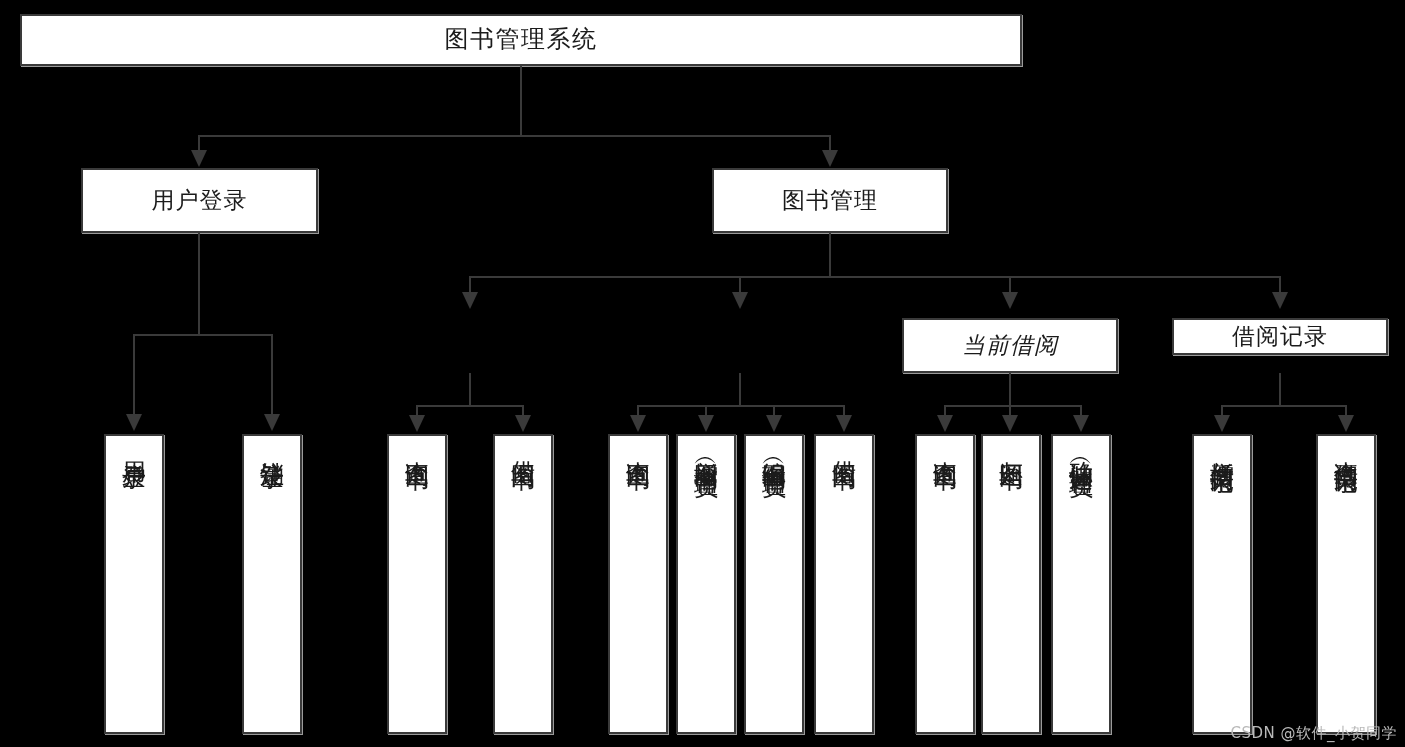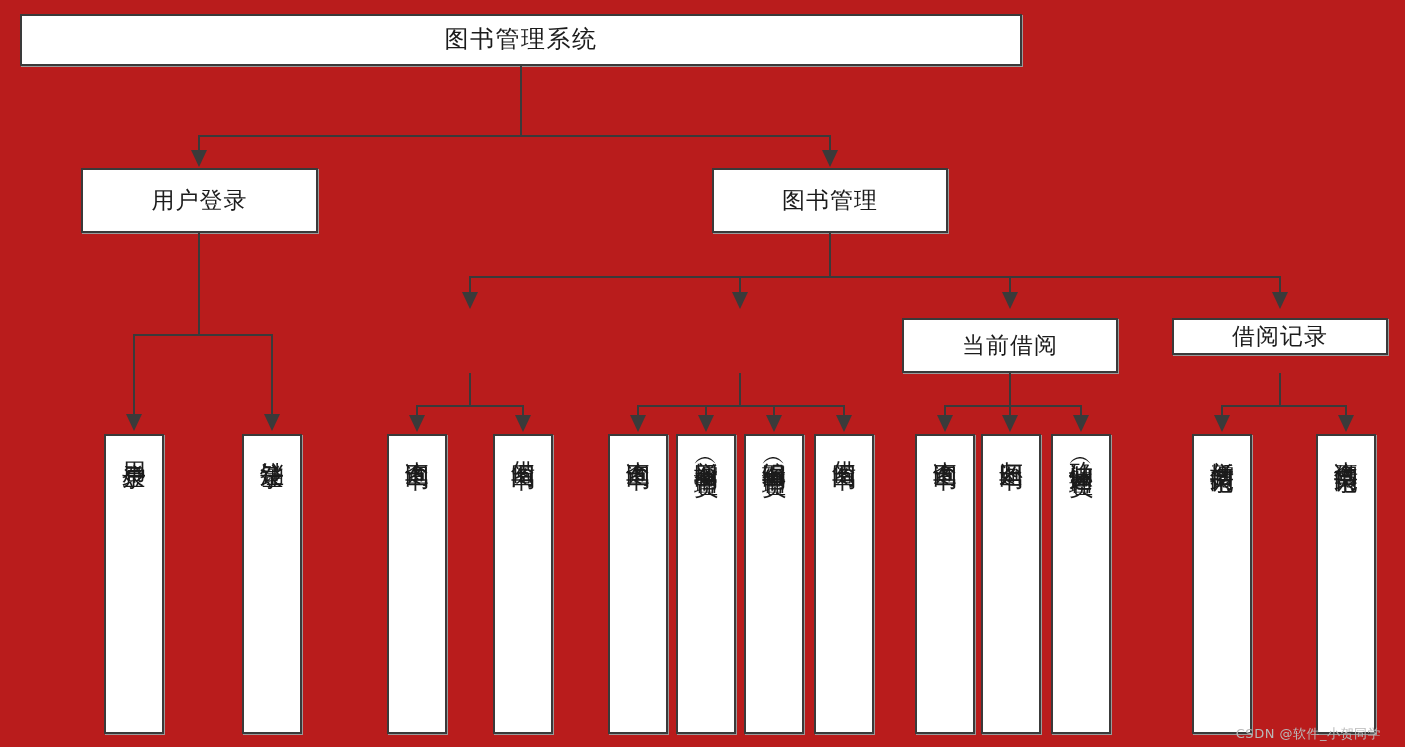--- a/index.html
+++ b/index.html
@@ -7,21 +7,21 @@
     padding: 0;
     background: #ffffff;
   }
   body {
     font-family: "DejaVu Sans", "Liberation Sans", sans-serif;
   }
   #canvas {
     position: relative;
     width: 1405px;
     height: 747px;
-    background: #b91c1c;
+    background: #000000;
     overflow: hidden;
   }
   .node {
     position: absolute;
     box-sizing: border-box;
     background: #ffffff;
     border: 2px solid #3a3a3a;
     display: flex;
     align-items: center;
     justify-content: center;
@@ -69,23 +69,23 @@
   .arrow {
     position: absolute;
     width: 0;
     height: 0;
     border-left: 8px solid transparent;
     border-right: 8px solid transparent;
     border-top: 17px solid #3a3a3a;
   }
   .watermark {
     position: absolute;
-    right: 24px;
+    right: 8px;
     bottom: 4px;
-    font-size: 13px;
+    font-size: 15px;
     color: #b9b9b9;
     letter-spacing: 0.5px;
     white-space: nowrap;
     pointer-events: none;
     text-align: right;
   }
 </style>
 </head>
 <body>
 
@@ -131,21 +131,21 @@
 
   <div class="conn v" style="left:469px; top:276px; width:2px; height:18px;"></div>
   <div class="arrow" style="left:462px; top:292px;"></div>
   <div class="conn v" style="left:739px; top:276px; width:2px; height:18px;"></div>
   <div class="arrow" style="left:732px; top:292px;"></div>
   <div class="conn v" style="left:1009px; top:276px; width:2px; height:18px;"></div>
   <div class="arrow" style="left:1002px; top:292px;"></div>
   <div class="conn v" style="left:1279px; top:276px; width:2px; height:18px;"></div>
   <div class="arrow" style="left:1272px; top:292px;"></div>
 
-  <div class="node horiz shadowed" style="left:902px; top:318px; width:216px; height:55px;">
+  <div class="node horiz shadowed" style="left:902px; top:318px; width:216px; height:55px;font-style:italic;">
     <span class="node-label">当前借阅</span>
   </div>
   <div class="node horiz shadowed" style="left:1172px; top:318px; width:216px; height:37px;">
     <span class="node-label">借阅记录</span>
   </div>
 
   <div class="conn v" style="left:469px; top:373px; width:2px; height:33px;"></div>
   <div class="conn h" style="left:416px; top:405px; width:108px; height:2px;"></div>
   <div class="conn v" style="left:416px; top:405px; width:2px; height:12px;"></div>
   <div class="arrow" style="left:409px; top:415px;"></div>

